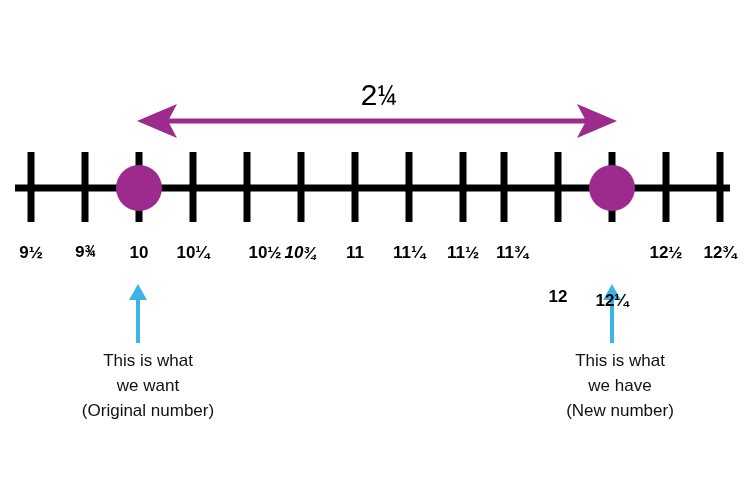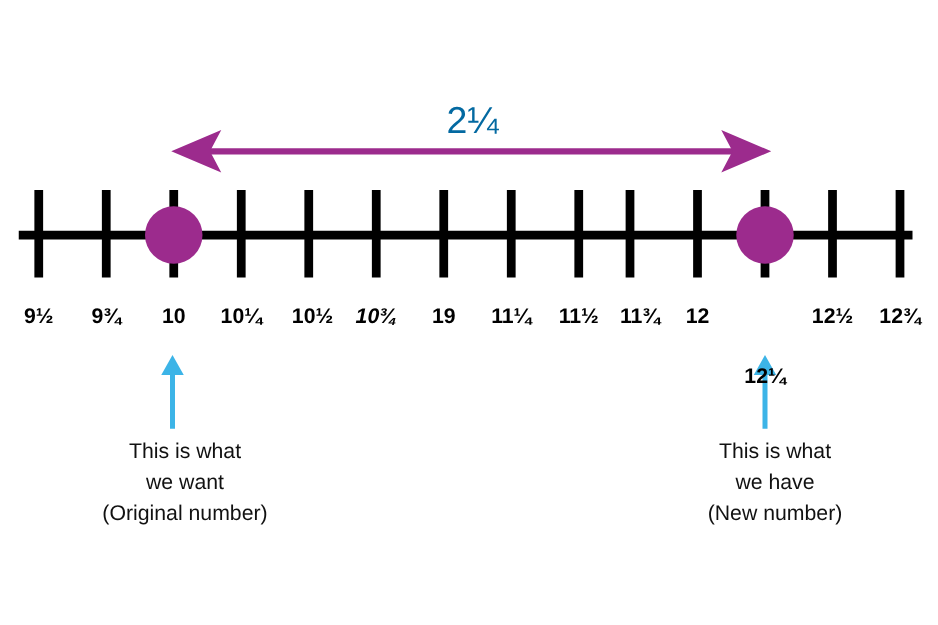--- a/index.html
+++ b/index.html
@@ -38,24 +38,24 @@
     line-height: 20px;
     white-space: nowrap;
   }
 
   
   #span-label {
     position: absolute;
     left: 378px;
     top: 80px;
     transform: translateX(-50%);
-    font-family: Liberation Sans, sans-serif;
+    font-family: Liberation Mono, monospace;
     font-size: 30px;
     font-weight: 400;
-    color: #0369a1;
+    color: #000000;
     line-height: 34px;
     white-space: nowrap;
   }
 
   
   .callout {
     position: absolute;
     top: 348px;
     width: 300px;
     text-align: center;
@@ -109,30 +109,30 @@
     <g id="callout-arrow-group">
         <line x1="138" y1="343" x2="138" y2="294" stroke="#3cb4e7" stroke-width="4"></line>
         <polygon points="138,284 129,300 147,300" fill="#3cb4e7"></polygon>
         <line x1="612" y1="343" x2="612" y2="294" stroke="#3cb4e7" stroke-width="4"></line>
         <polygon points="612,284 603,300 621,300" fill="#3cb4e7"></polygon>
       </g>
   </svg>
 
   <div id="tick-label-layer">
       <div class="tick-label" style="left: 31px;">9½</div>
-      <div class="tick-label" style="left: 85px;">9¾</div>
+      <div class="tick-label" style="left: 85px; font-family: Liberation Mono, monospace;">9¾</div>
       <div class="tick-label" style="left: 139px;">10</div>
       <div class="tick-label" style="left: 193px;">10¼</div>
-      <div class="tick-label" style="left: 250px;">10½</div>
+      <div class="tick-label" style="left: 265px;">10½</div>
       <div class="tick-label" style="left: 301px; font-style: italic;">10¾</div>
-      <div class="tick-label" style="left: 355px;">19</div>
+      <div class="tick-label" style="left: 355px;">11</div>
       <div class="tick-label" style="left: 409px;">11¼</div>
       <div class="tick-label" style="left: 463px; text-align: center;">11½</div>
       <div class="tick-label" style="left: 512px;">11¾</div>
-      <div class="tick-label" style="left: 558px;">12</div>
+      <div class="tick-label" style="left: 558px; margin-top: 44px;">12</div>
       <div class="tick-label" style="left: 612px; margin-top: 48px;">12¼</div>
       <div class="tick-label" style="left: 666px;">12½</div>
       <div class="tick-label" style="left: 720px;">12¾</div>
     </div>
 
   <div id="span-label">2¼</div>
 
   <div id="callout-left" class="callout">
     <span class="line">This is what</span>
     <span class="line">we want</span>

